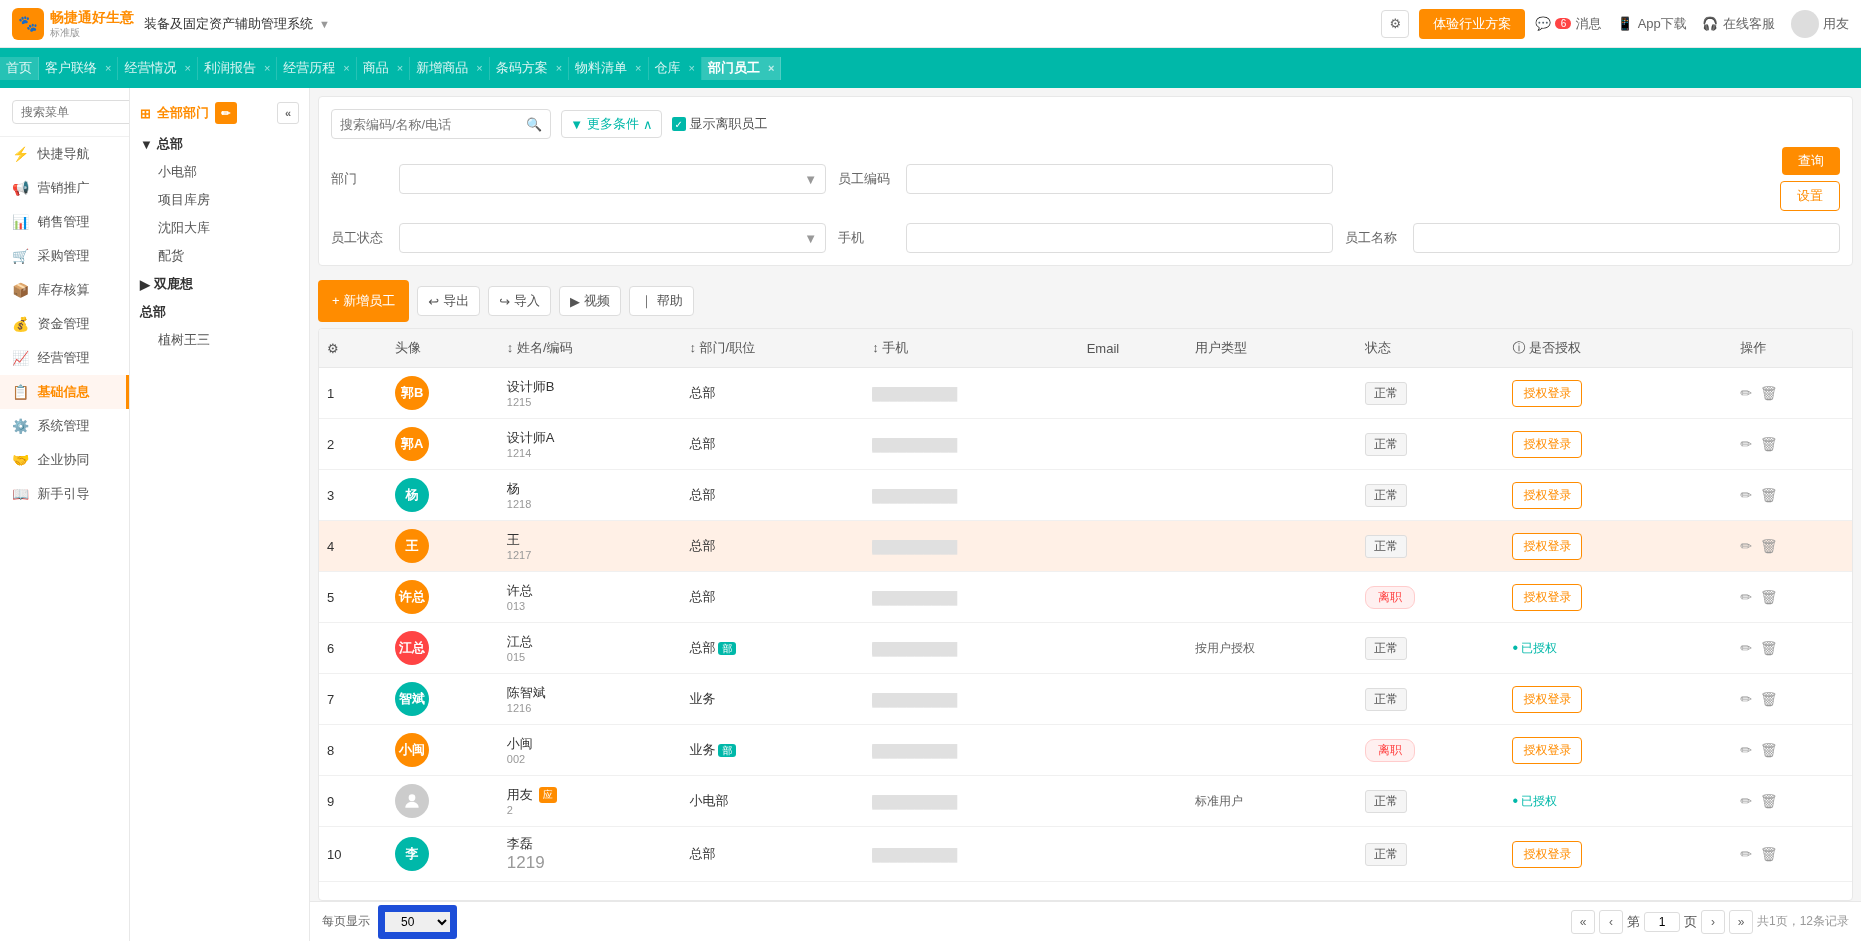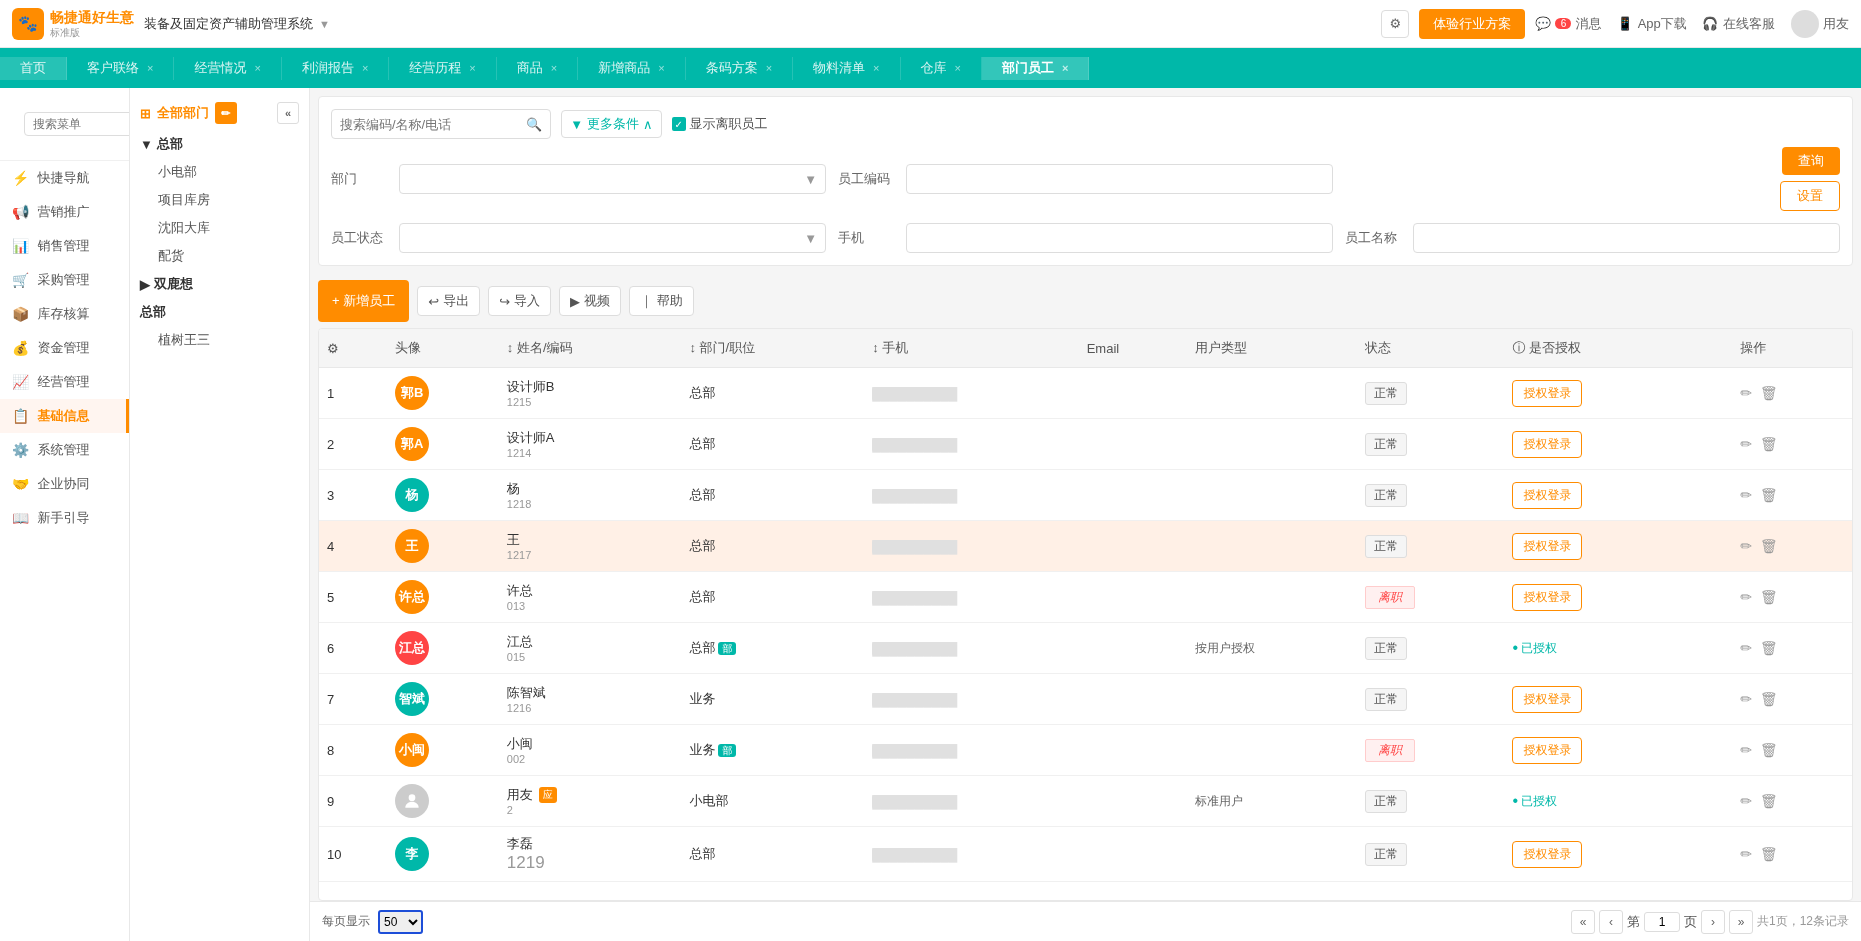--- a/index.html
+++ b/index.html
@@ -16,31 +16,31 @@
     .system-title .arrow { color: #999; font-size: 11px; }
     .gear-btn { width: 28px; height: 28px; border: 1px solid #ddd; border-radius: 4px; display: flex; align-items: center; justify-content: center; cursor: pointer; color: #666; }
     .trial-btn { background: #ff8c00; color: white; border: none; border-radius: 4px; padding: 6px 14px; cursor: pointer; font-size: 13px; }
     .topbar-right { display: flex; align-items: center; gap: 16px; margin-left: auto; }
     .topbar-icon-group { display: flex; align-items: center; gap: 4px; cursor: pointer; color: #666; font-size: 12px; }
     .notification-badge { background: #ff4444; color: white; border-radius: 8px; font-size: 10px; padding: 0 4px; min-width: 16px; text-align: center; }
     .user-avatar-small { width: 28px; height: 28px; background: #ddd; border-radius: 50%; }
 
     
     .navtabs { background: #00b8a9; height: 40px; display: flex; align-items: center; padding: 0 0; flex-shrink: 0; overflow-x: auto; }
-    .navtab { display: flex; align-items: center; padding: 0 20px; height: 23px; color: rgba(255,255,255,0.85); cursor: pointer; font-size: 13px; white-space: nowrap; gap: 6px; border-right: 1px solid rgba(255,255,255,0.15); }
+    .navtab { display: flex; align-items: center; padding: 0 6px; height: 23px; color: rgba(255,255,255,0.85); cursor: pointer; font-size: 13px; white-space: nowrap; gap: 6px; border-right: 1px solid rgba(255,255,255,0.15); }
     .navtab:first-child { background: rgba(255,255,255,0.15); }
     .navtab.active { background: rgba(255,255,255,0.2); color: white; font-weight: bold; }
     .navtab .close-x { font-size: 11px; opacity: 0.7; margin-left: 2px; }
 
     
     .main-layout { display: flex; flex: 1; overflow: hidden; }
 
     
     .sidebar { width: 130px; background: white; border-right: 1px solid #e8e8e8; display: flex; flex-direction: column; flex-shrink: 0; overflow-y: auto; }
-    .sidebar-search { padding: 24px; display: flex; align-items: center; gap: 6px; border-bottom: 1px solid #f0f0f0; }
+    .sidebar-search { padding: 12px; display: flex; align-items: center; gap: 6px; border-bottom: 1px solid #f0f0f0; }
     .sidebar-search input { flex: 1; border: 1px solid #ddd; border-radius: 4px; padding: 4px 8px; font-size: 12px; color: #999; }
     .sidebar-item { display: flex; align-items: center; gap: 8px; padding: 8px 12px; cursor: pointer; color: #555; font-size: 13px; }
     .sidebar-item.active { color: #ff8c00; background: #fff5f0; border-right: 3px solid #ff8c00; font-weight: bold; }
     .sidebar-icon { font-size: 14px; }
 
     
     .content-area { flex: 1; display: flex; overflow: hidden; }
 
     
     .dept-tree { width: 180px; background: white; border-right: 1px solid #e8e8e8; overflow-y: auto; flex-shrink: 0; padding: 8px 0; }
@@ -76,35 +76,35 @@
 
     
     .table-container { flex: 1; overflow: auto; margin: 0 8px; background: white; border: 1px solid #e8e8e8; border-radius: 4px; }
     table { width: 100%; border-collapse: collapse; font-size: 13px; }
     thead tr { background: #f5f5f5; }
     th { padding: 10px 8px; text-align: left; color: #555; font-weight: normal; border-bottom: 1px solid #e8e8e8; white-space: nowrap; }
     td { padding: 8px; color: #333; border-bottom: 1px solid #f0f0f0; vertical-align: middle; }
     tr.highlighted { background: #fff0e6; }
     .avatar-circle { width: 34px; height: 34px; border-radius: 50%; display: flex; align-items: center; justify-content: center; color: white; font-size: 13px; font-weight: bold; flex-shrink: 0; }
     .status-normal { color: #555; background: #f5f5f5; border: 1px solid #ddd; border-radius: 3px; padding: 2px 8px; font-size: 12px; display: inline-block; }
-    .status-resigned { color: #ff4444; background: #fff0f0; border: 1px solid #ffcccc; border-radius: 2px; padding: 2px 12px; font-size: 12px; display: inline-block; font-style: italic; }
+    .status-resigned { color: #ff4444; background: #fff0f0; border: 1px solid #ffcccc; border-radius: 9px; padding: 2px 12px; font-size: 12px; display: inline-block; }
     .btn-auth { border: 1px solid #ff8c00; color: #ff8c00; background: white; border-radius: 4px; padding: 4px 10px; cursor: pointer; font-size: 12px; white-space: nowrap; }
     .auth-granted { color: #00b8a9; font-size: 12px; display: flex; align-items: center; gap: 3px; }
     .auth-granted::before { content: '•'; font-size: 16px; }
     .user-type-label { font-size: 12px; color: #666; }
     .op-icons { display: flex; gap: 8px; align-items: center; }
     .op-icon { color: #999; cursor: pointer; font-size: 14px; }
     .tag-dept { background: #00b8a9; color: white; border-radius: 3px; padding: 1px 4px; font-size: 10px; margin-left: 3px; }
     .tag-apply { background: #ff8c00; color: white; border-radius: 3px; padding: 1px 4px; font-size: 10px; margin-left: 3px; }
     .phone-blur { background: #e0e0e0; color: #e0e0e0; border-radius: 3px; font-size: 12px; width: 80px; height: 14px; display: inline-block; }
 
     
     .pagination { height: 40px; display: flex; align-items: center; padding: 0 12px; gap: 8px; background: white; border-top: 1px solid #e8e8e8; font-size: 13px; color: #555; flex-shrink: 0; }
     .pagination .page-label { color: #666; font-size: 12px; }
-    .pagination select { border: 2px solid #1d4ed8; border-radius: 3px; padding: 2px 0; font-size: 12px; }
+    .pagination select { border: 7px solid #1d4ed8; border-radius: 3px; padding: 2px 12px; font-size: 12px; }
     .pagination .page-nav { display: flex; align-items: center; gap: 4px; margin-left: auto; }
     .page-btn { width: 24px; height: 24px; border: 1px solid #ddd; border-radius: 3px; display: flex; align-items: center; justify-content: center; cursor: pointer; color: #666; font-size: 12px; }
     .page-input { width: 36px; border: 1px solid #ddd; border-radius: 3px; text-align: center; padding: 2px; font-size: 12px; }
     .total-label { color: #999; font-size: 12px; }
   </style>
 </head>
 <body>
 
 <div class="topbar">
   <div class="logo-area">

